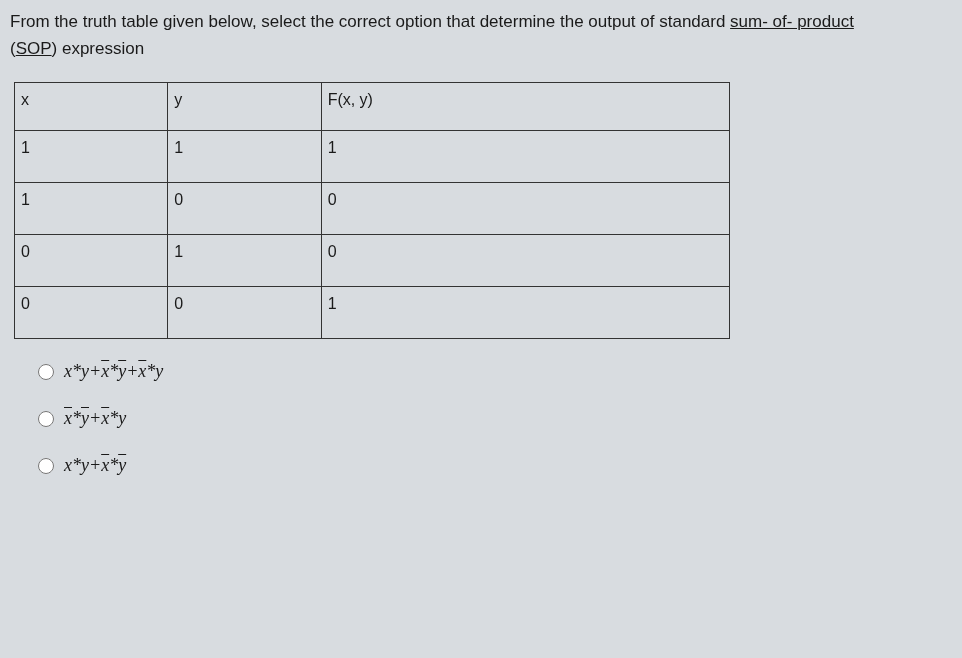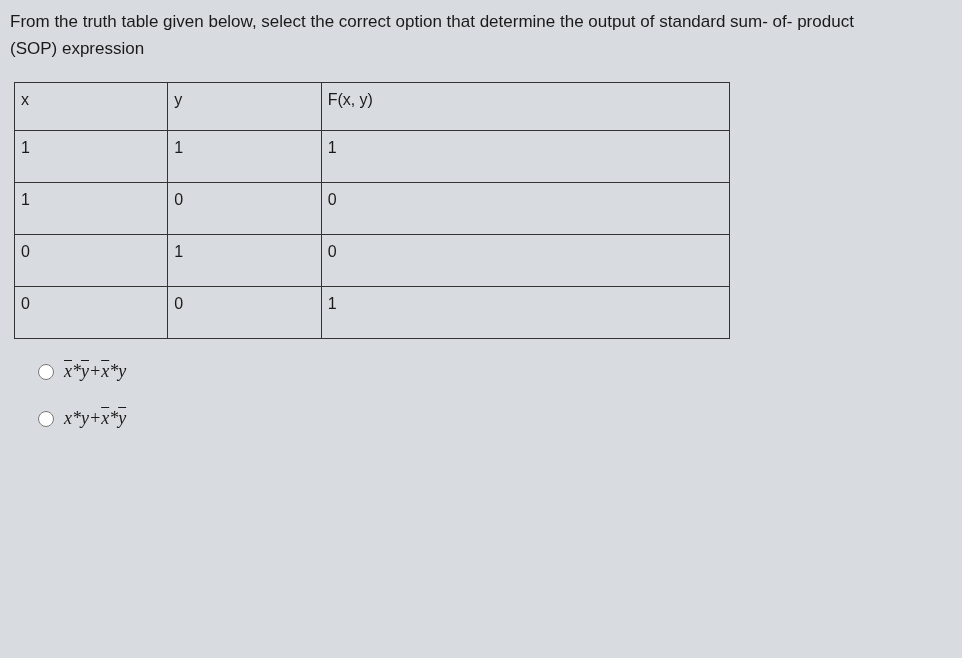--- a/index.html
+++ b/index.html
@@ -14,20 +14,21 @@
       font-size: 17px;
       color: #1a1a1a;
       width: 962px;
       height: 658px;
     }
     .question-text {
       line-height: 1.6;
       margin-bottom: 20px;
     }
     .underline {
+      text-decoration: underline;
     }
     table {
       border-collapse: collapse;
       width: 76%;
       margin-bottom: 22px;
       margin-left: 4px;
     }
     td, th {
       border: 1px solid #333;
       padding: 8px 6px;
@@ -103,20 +104,26 @@
   <tr>
     <td>0</td>
     <td>0</td>
     <td>1</td>
   </tr>
 </tbody>
   </table>
 
 <div class="options">
 
+  <div class="option">
+    <input type="radio" name="answer" style="">
+    <label>
+      <span>x</span><span>*</span><span>y</span><span>+</span><span class="bar">x</span><span>*</span><span class="bar">y</span><span>+</span><span class="bar">x</span><span>*</span><span>y</span>
+    </label>
+  </div>
 
   <div class="option">
     <input type="radio" name="answer" style="">
     <label>
       <span class="bar">x</span><span>*</span><span class="bar">y</span><span>+</span><span class="bar">x</span><span>*</span><span>y</span>
     </label>
   </div>
 
   <div class="option">
     <input type="radio" name="answer" style="">

